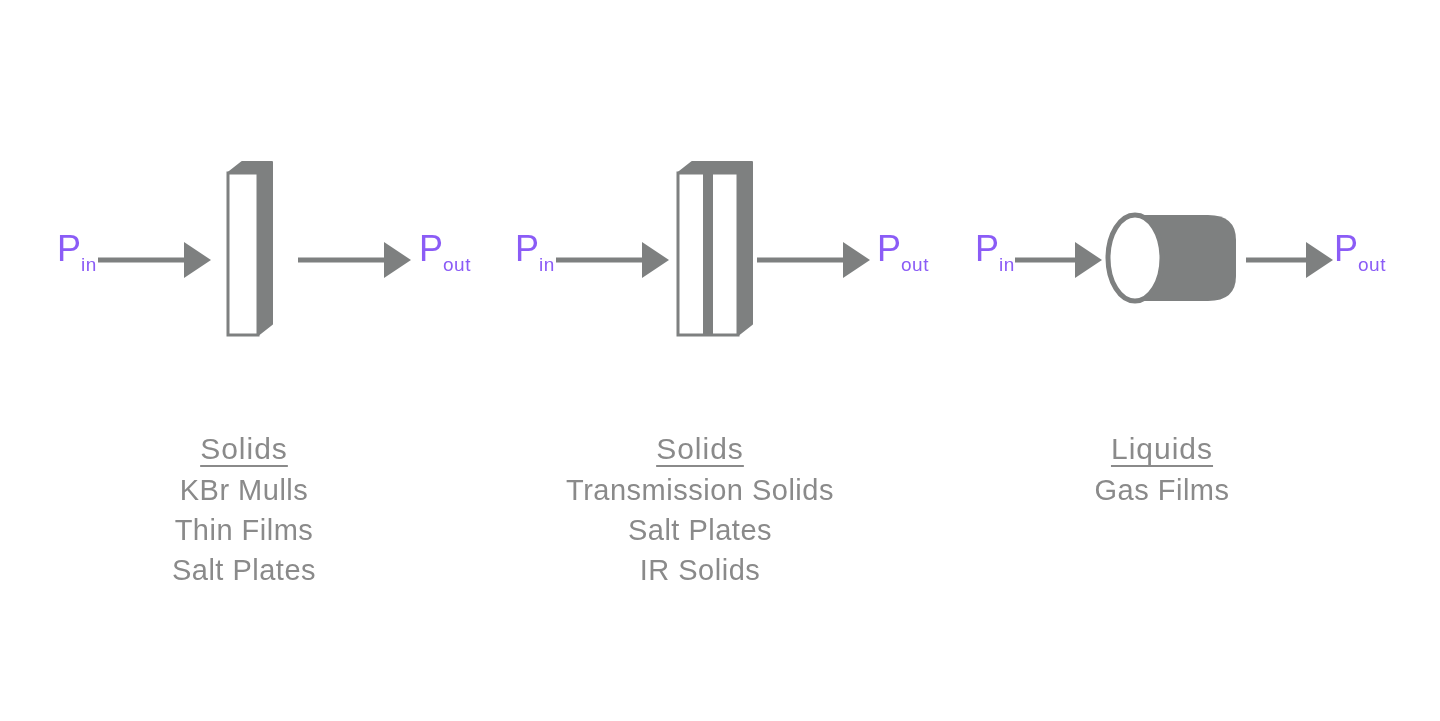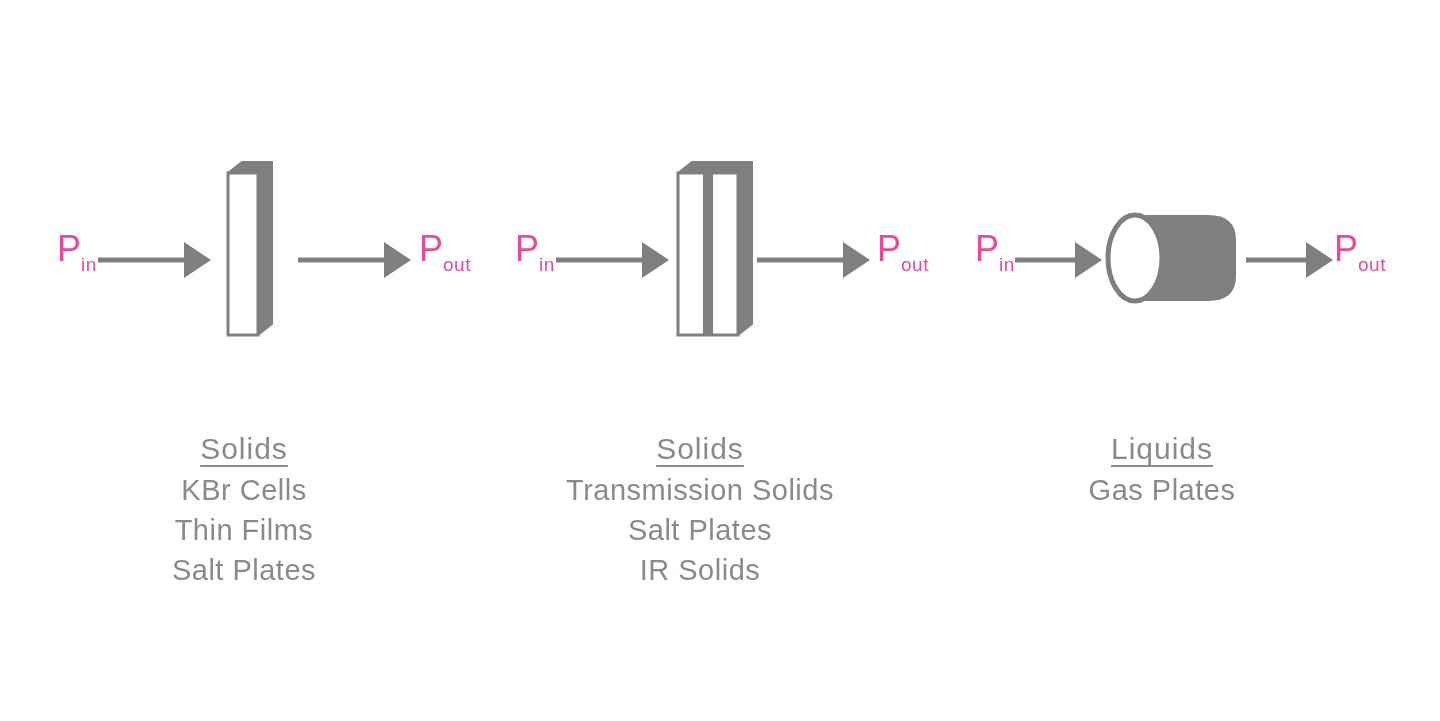--- a/index.html
+++ b/index.html
@@ -10,21 +10,21 @@
     background: #ffffff;
     overflow: hidden;
     font-family: "Liberation Sans", sans-serif;
     color: #8a8a8a;
   }
   .abs { position: absolute; }
 
   
   .plabel {
     font-size: 36px;
-    color: #ec4899;
+    color: #8b5cf6;
     white-space: nowrap;
     line-height: 1;
   }
   .plabel sub {
     font-size: 19px;
     position: relative;
     top: 0.12em;
     letter-spacing: 0.5px;
   }
 
@@ -71,21 +71,21 @@
 
   <svg class="abs" style="left:298px; top:241px;" width="114" height="38" viewBox="0 0 114 38">
     <line x1="0" y1="19" x2="88" y2="19" stroke="#7e8080" stroke-width="5"></line>
     <polygon points="86,1 113,19 86,37" fill="#7e8080"></polygon>
   </svg>
 
   <div class="abs plabel" style="left:419px; top:231px;"><span>P</span><sub>out</sub></div>
 
   <div class="abs caption" style="left:44px; top:400px;">
     <div class="title">Solids</div>
-    <div class="item">KBr Cells</div>
+    <div class="item">KBr Mulls</div>
     <div class="item">Thin Films</div>
     <div class="item">Salt Plates</div>
   </div>
 
   <div class="abs plabel" style="left:515px; top:231px;"><span>P</span><sub>in</sub></div>
 
   <svg class="abs" style="left:556px; top:241px;" width="114" height="38" viewBox="0 0 114 38">
     <line x1="0" y1="19" x2="88" y2="19" stroke="#7e8080" stroke-width="5"></line>
     <polygon points="86,1 113,19 86,37" fill="#7e8080"></polygon>
   </svg>
@@ -124,16 +124,16 @@
 
   <svg class="abs" style="left:1246px; top:241px;" width="88" height="38" viewBox="0 0 88 38">
     <line x1="0" y1="19" x2="62" y2="19" stroke="#7e8080" stroke-width="5"></line>
     <polygon points="60,1 87,19 60,37" fill="#7e8080"></polygon>
   </svg>
 
   <div class="abs plabel" style="left:1334px; top:231px;"><span>P</span><sub>out</sub></div>
 
   <div class="abs caption" style="left:962px; top:400px;">
     <div class="title">Liquids</div>
-    <div class="item">Gas Plates</div>
+    <div class="item">Gas Films</div>
   </div>
 
 </div>
 
 </body></html>

